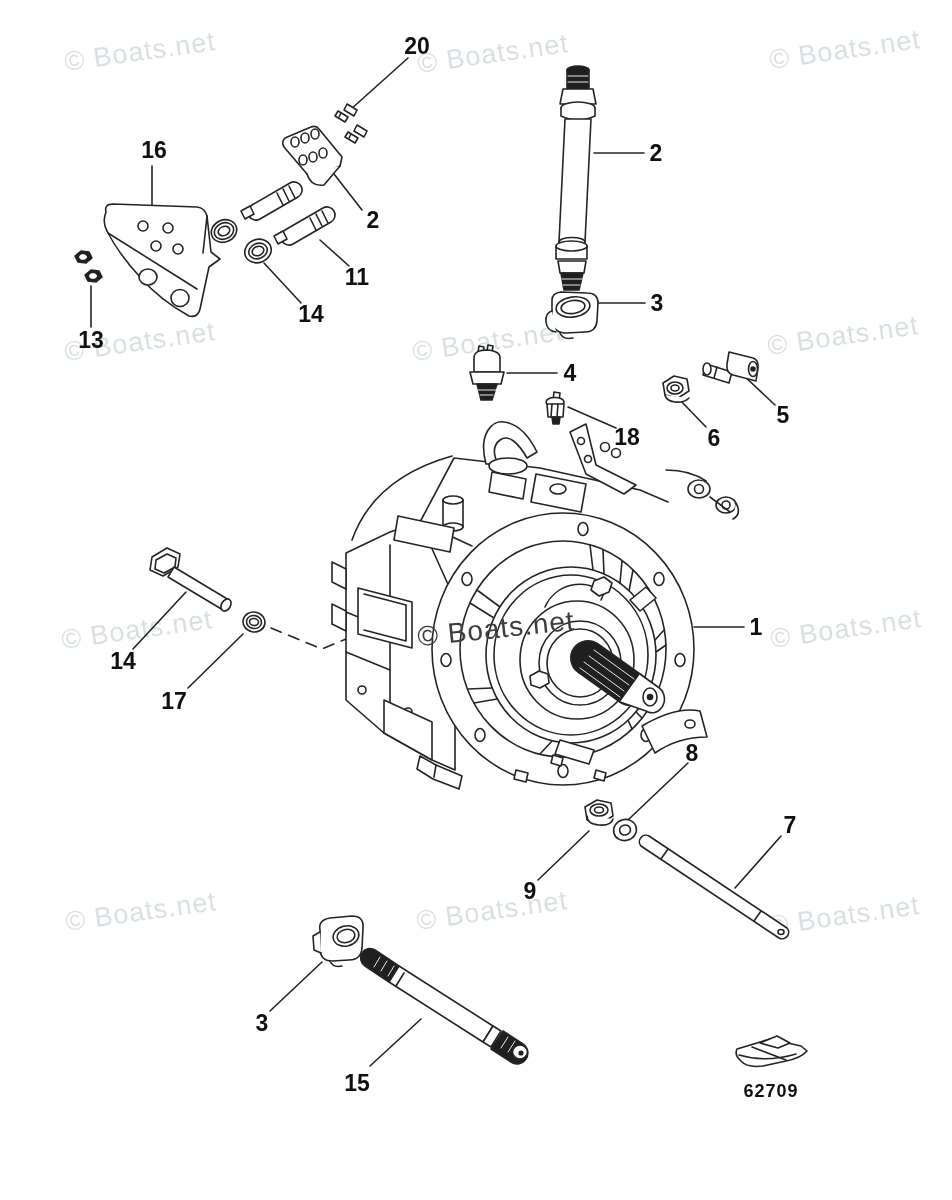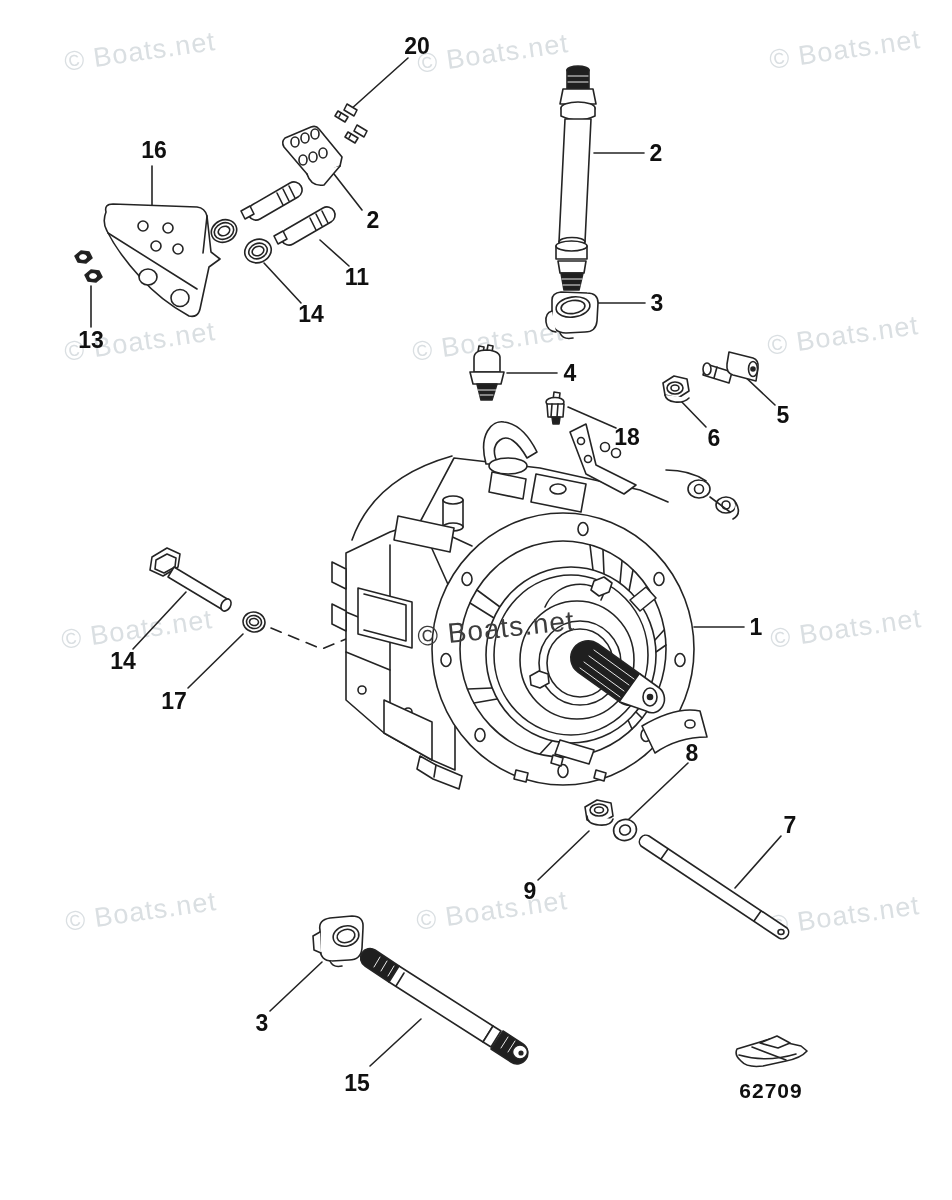--- a/index.html
+++ b/index.html
@@ -18,21 +18,21 @@
     transform:translate(-50%,-50%) rotate(-6deg);
   }
   svg.art{position:absolute;left:0;top:0;z-index:2;}
   .callout{
     position:absolute;z-index:4;
     font-size:23px;font-weight:bold;color:#101010;
     transform:translate(-50%,-50%);
   }
   .partnum{
     position:absolute;z-index:4;
-    font-size:21px;font-weight:bold;color:#101010;
+    font-size:18px;font-weight:bold;color:#101010;
     transform:translate(-50%,-50%);letter-spacing:1px;
   }
 </style>
 </head>
 <body>
 
 <div class="stage">
 
   <div class="wm" style="left:140px;top:52px">© Boats.net</div>
   <div class="wm" style="left:493px;top:54px">© Boats.net</div>

